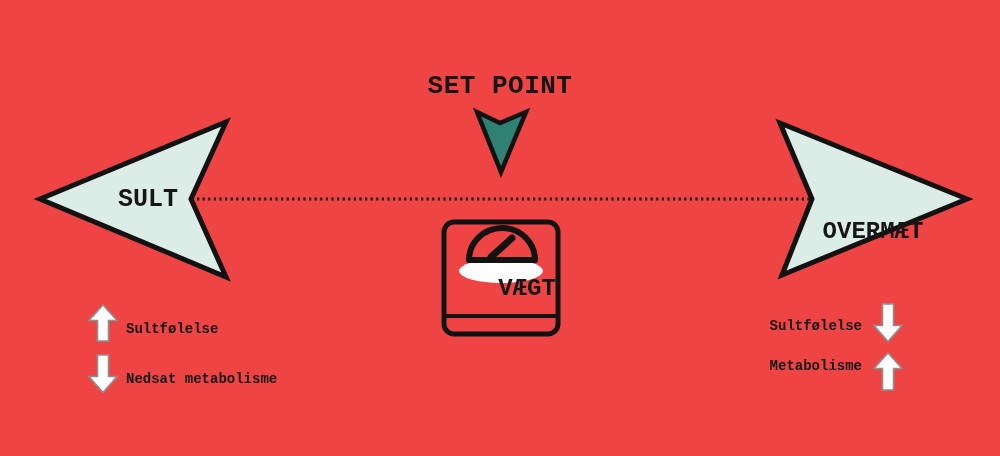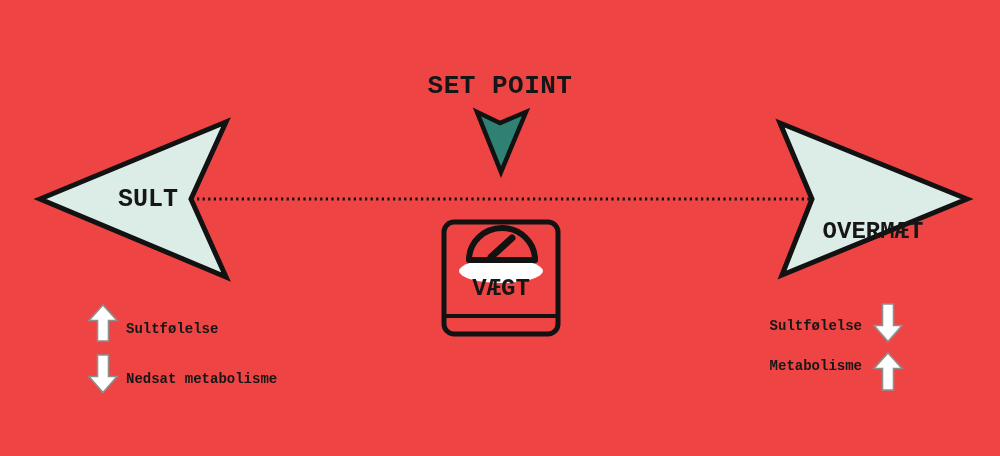--- a/index.html
+++ b/index.html
@@ -14,21 +14,21 @@
   .label{
     position:absolute;
     color:#161616;
     font-weight:bold;
     white-space:nowrap;
     line-height:1;
   }
   .title{font-size:26px;letter-spacing:0.5px;text-align:center;left:350px;width:300px;top:73px;}
   .sult{font-size:25px;left:98px;width:100px;text-align:center;top:187px;}
   .overmaet{font-size:24px;left:793px;width:160px;text-align:center;top:188px;margin-top:32px;}
-  .vaegt{font-size:24px;left:441px;width:120px;text-align:center;top:277px;}
+  .vaegt{font-size:24px;left:467px;width:120px;text-align:center;top:277px;}
   .effect{font-size:14px;}
   .l1{left:126px;top:322px;}
   .l2{left:126px;top:372px;}
   .r1{right:138px;top:319px;}
   .r2{right:138px;top:359px;text-align:right;}
 </style>
 </head>
 <body>
 
 <div class="stage">

